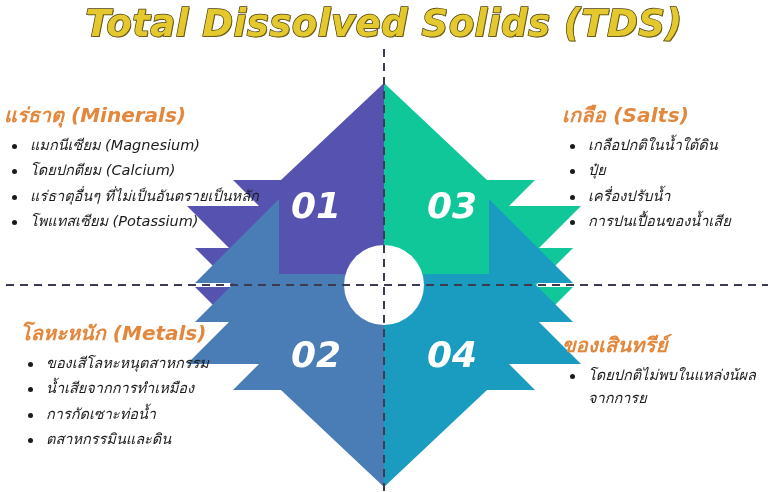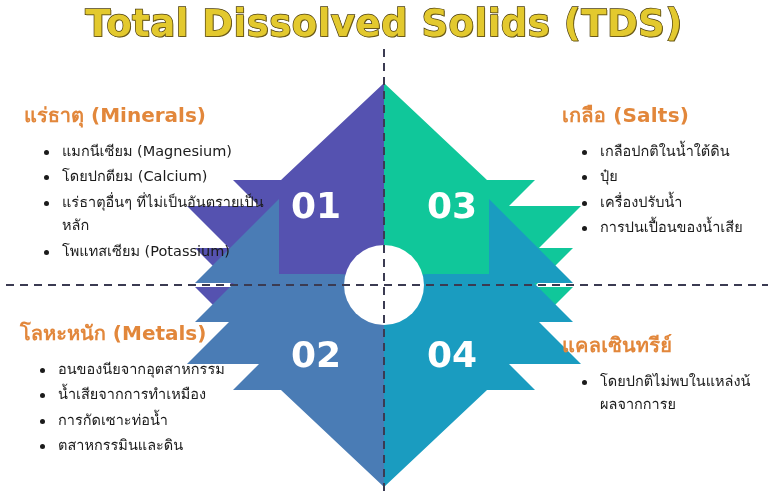--- a/index.html
+++ b/index.html
@@ -3,21 +3,21 @@
 <meta charset="utf-8">
 <style>
   html,body{margin:0;padding:0;}
   body{
     width:768px;height:492px;
     background:#ffffff;
     font-family:"DejaVu Sans","Liberation Sans",sans-serif;
     overflow:hidden;
     position:relative;
   }
-  #stage{position:absolute;left:0;top:0;width:768px;height:492px;}
+  #stage{position:absolute;left:0;top:0;width:768px;height:492px;font-style:italic;}
 
   
   .title{
     position:absolute;left:0;top:2px;width:768px;
     text-align:center;
     font-family:"DejaVu Sans","Liberation Sans",sans-serif;
     font-size:37px;
     font-weight:bold;
     letter-spacing:0.5px;
     color:#e3c92e;
@@ -50,37 +50,37 @@
   
   .quad{position:absolute;z-index:5;}
   .quad h3{
     margin:0 0 6px 0;
     font-size:20px;
     font-weight:bold;
     color:#e2873b;
     letter-spacing:0.2px;
     line-height:1.25;
   }
-  .quad ul{margin:12px;padding:0;list-style:none;}
+  .quad ul{margin:0;padding:0;list-style:none;}
   .quad li{
     position:relative;
     padding-left:26px;
     font-size:14.5px;
     color:#1b1b1b;
     line-height:1.62;
     margin-bottom:2px;
   }
   .quad li:before{
     content:"";
     position:absolute;left:8px;top:10px;
     width:5px;height:5px;border-radius:50%;
     background:#1b1b1b;
   }
 
-  #q-minerals{left:24px;top:103px;width:265px;}
+  #q-minerals{left:4px;top:103px;width:265px;}
   #q-salts{left:562px;top:103px;width:210px;}
   #q-metals{left:20px;top:321px;width:265px;}
   #q-organics{left:562px;top:333px;width:206px;}
 
   #q-organics li{line-height:1.58;margin-bottom:4px;}
   #q-metals h3,#q-minerals h3{letter-spacing:0;}
 </style>
 </head>
 <body>
 
@@ -140,27 +140,27 @@
       <li>เกลือปกติในน้ำใต้ดิน</li>
       <li>ปุ๋ย</li>
       <li>เครื่องปรับน้ำ</li>
       <li>การปนเปื้อนของน้ำเสีย</li>
     </ul>
   </div>
 
   <div class="quad" id="q-metals">
     <h3 style="color: rgb(226, 135, 59);">โลหะหนัก (Metals)</h3>
     <ul>
-      <li>อนของนียจากอุตสาหกรรม</li>
+      <li>ของเสีโลหะหนุตสาหกรรม</li>
       <li>น้ำเสียจากการทำเหมือง</li>
       <li>การกัดเซาะท่อน้ำ</li>
       <li>ตสาหกรรมินและดิน</li>
     </ul>
   </div>
 
   <div class="quad" id="q-organics">
-    <h3 style="color: rgb(226, 135, 59);">แคลเซินทรีย์</h3>
+    <h3 style="color: rgb(226, 135, 59);">ของเสินทรีย์</h3>
     <ul>
       <li>โดยปกติไม่พบในแหล่งน้ผลจากการย</li>
     </ul>
   </div>
 
 </div>
 
 </body></html>

